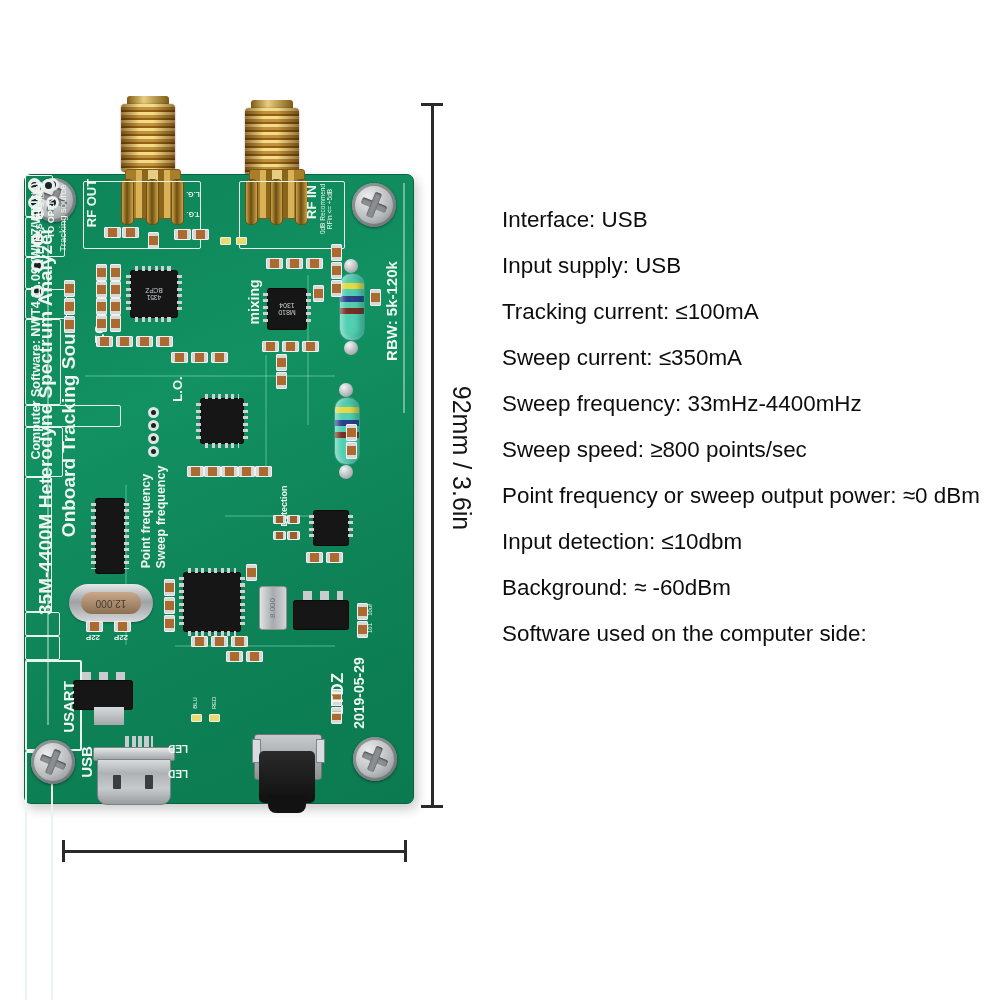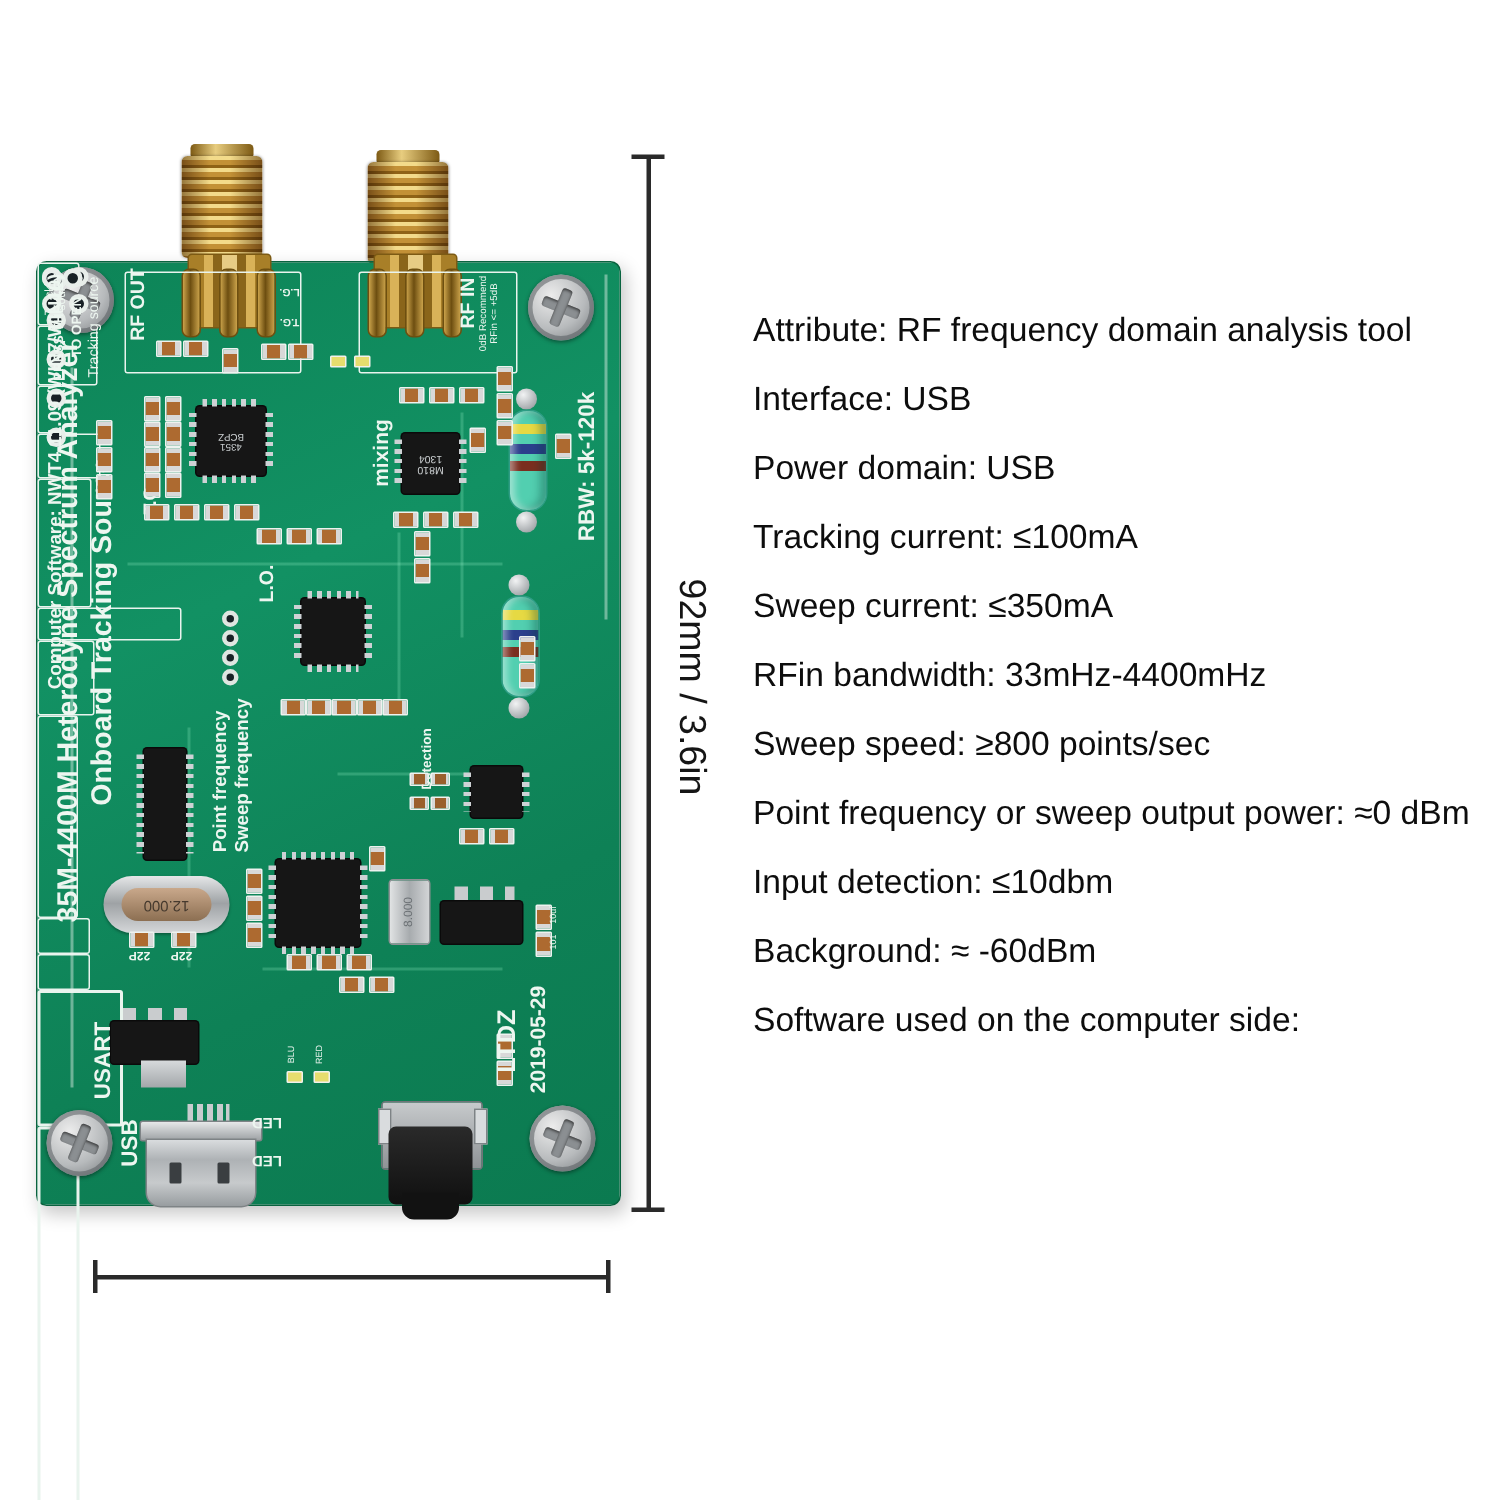--- a/index.html
+++ b/index.html
@@ -353,26 +353,25 @@
   <i class="dim" style="left:431px;top:104px;width:3px;height:704px;"></i>
   <i class="dim" style="left:421px;top:103px;width:22px;height:3px;"></i>
   <i class="dim" style="left:421px;top:805px;width:22px;height:3px;"></i>
   <b class="vcw" style="left:461px;top:458px;font-size:25px;color:#151515;font-weight:400;">92mm / 3.6in</b>
 
   <i class="dim" style="left:63px;top:850px;width:343px;height:3px;"></i>
   <i class="dim" style="left:62px;top:840px;width:3px;height:22px;"></i>
   <i class="dim" style="left:404px;top:840px;width:3px;height:22px;"></i>
 
   <div style="position:absolute;left:502px;top:208px;">
-    <p class="spec">Attribute: RF frequency domain analysis tool</p>
     <p class="spec">Interface: USB</p>
-    <p class="spec">Power domain: USB</p>
+    <p class="spec">Input supply: USB</p>
     <p class="spec">Tracking current: ≤100mA</p>
     <p class="spec">Sweep current: ≤350mA</p>
-    <p class="spec">RFin bandwidth: 33mHz-4400mHz</p>
+    <p class="spec">Sweep frequency: 33mHz-4400mHz</p>
     <p class="spec">Sweep speed: ≥800 points/sec</p>
     <p class="spec">Point frequency or sweep output power: ≈0 dBm</p>
     <p class="spec">Input detection: ≤10dbm</p>
     <p class="spec">Background: ≈ -60dBm</p>
     <p class="spec">Software used on the computer side:</p>
   </div>
 
 </div>
 
 </body></html>

